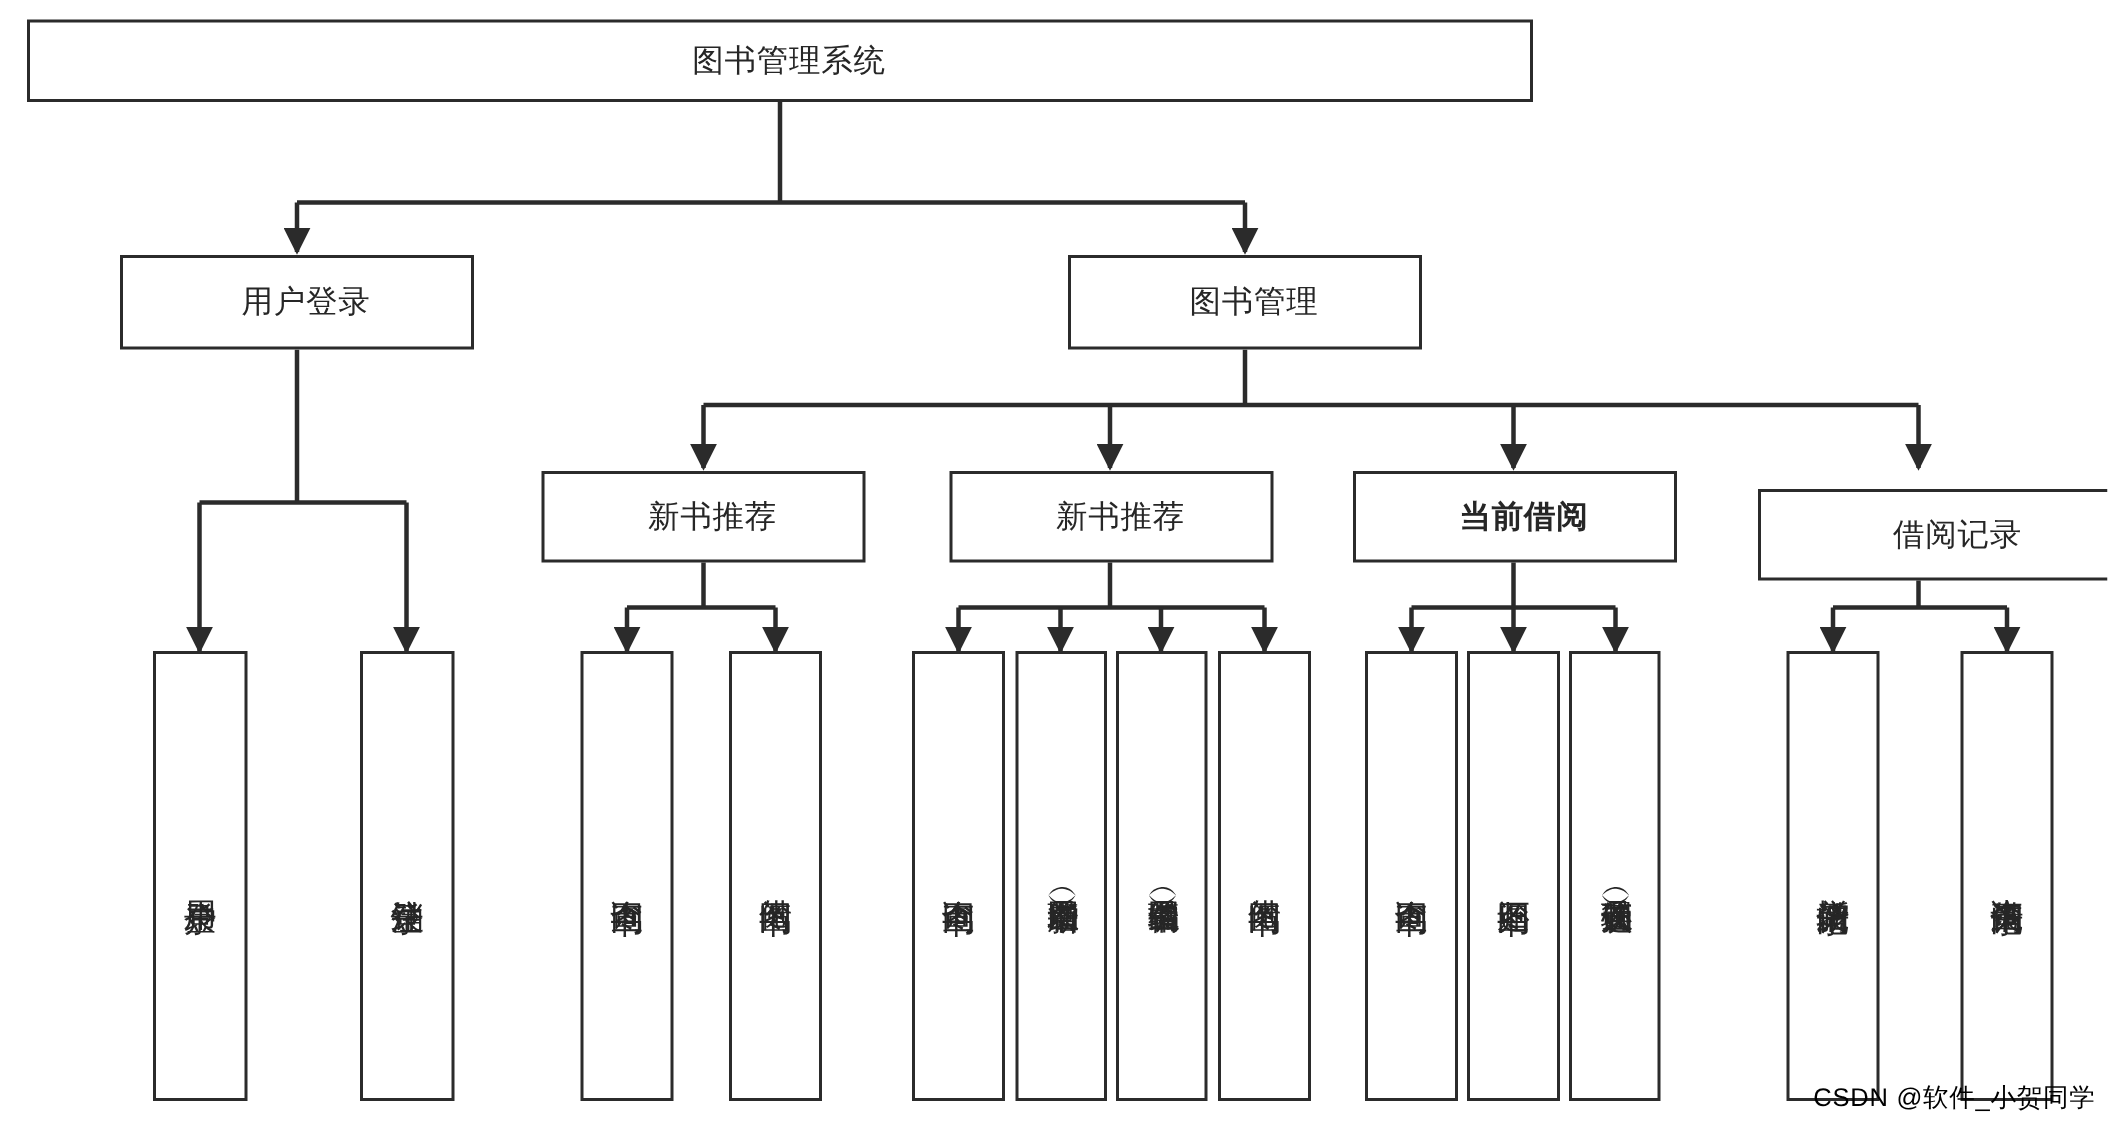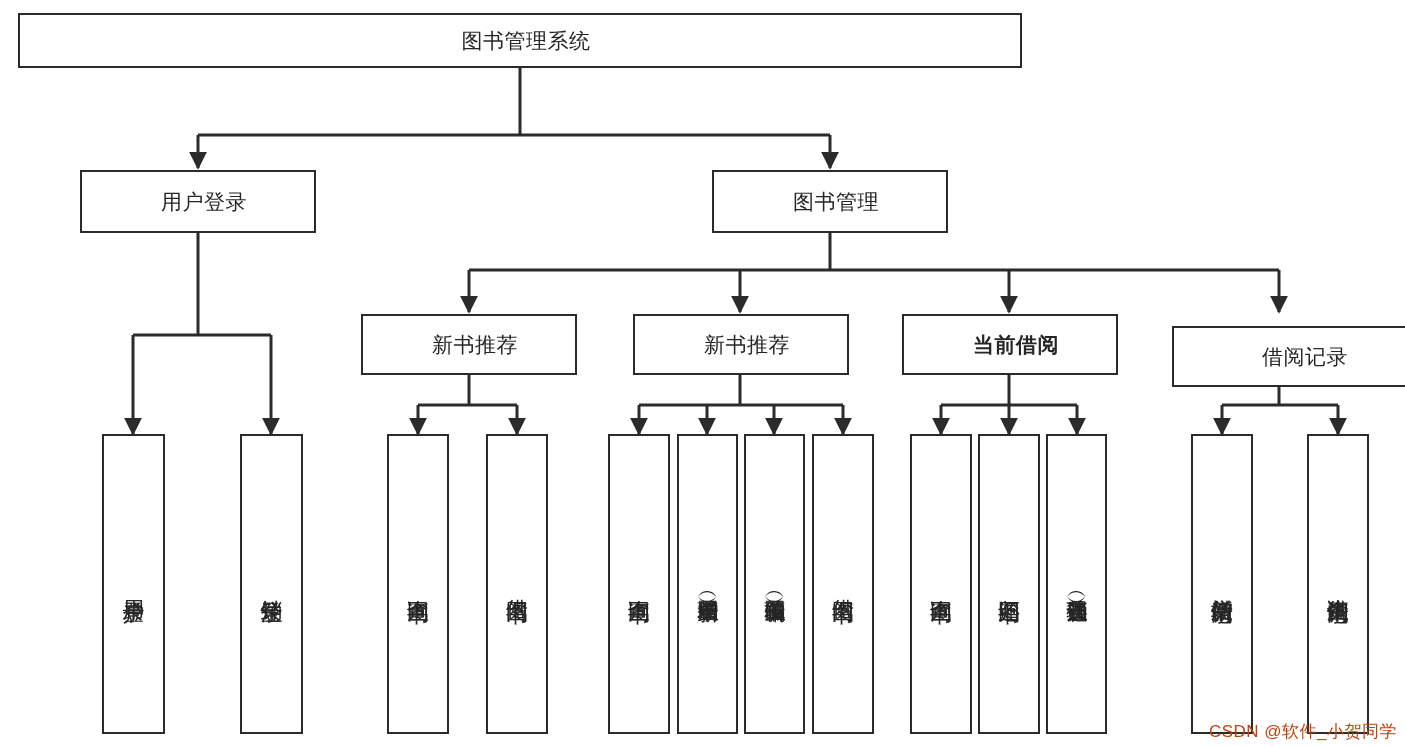--- a/index.html
+++ b/index.html
@@ -54,21 +54,21 @@
   }
   .node.vertical.tight {
     font-size: 21px;
     letter-spacing: 0px;
   }
   .watermark {
     position: absolute;
     right: 8px;
     bottom: 4px;
     font-size: 17px;
-    color: #c2410c;
+    color: #000000;
     letter-spacing: 0.5px;
     white-space: nowrap;
     user-select: none;
   }
 </style>
 </head>
 <body>
 
 <div id="canvas">
 

